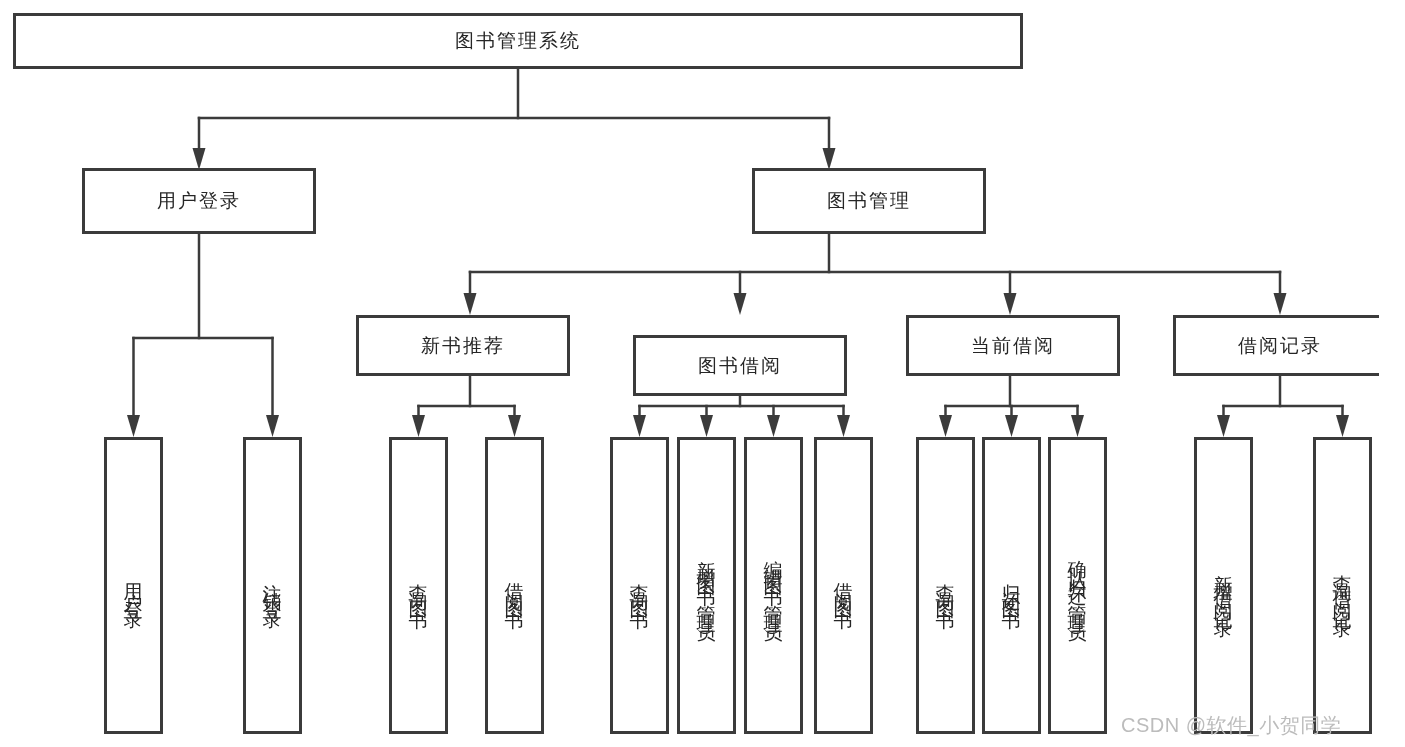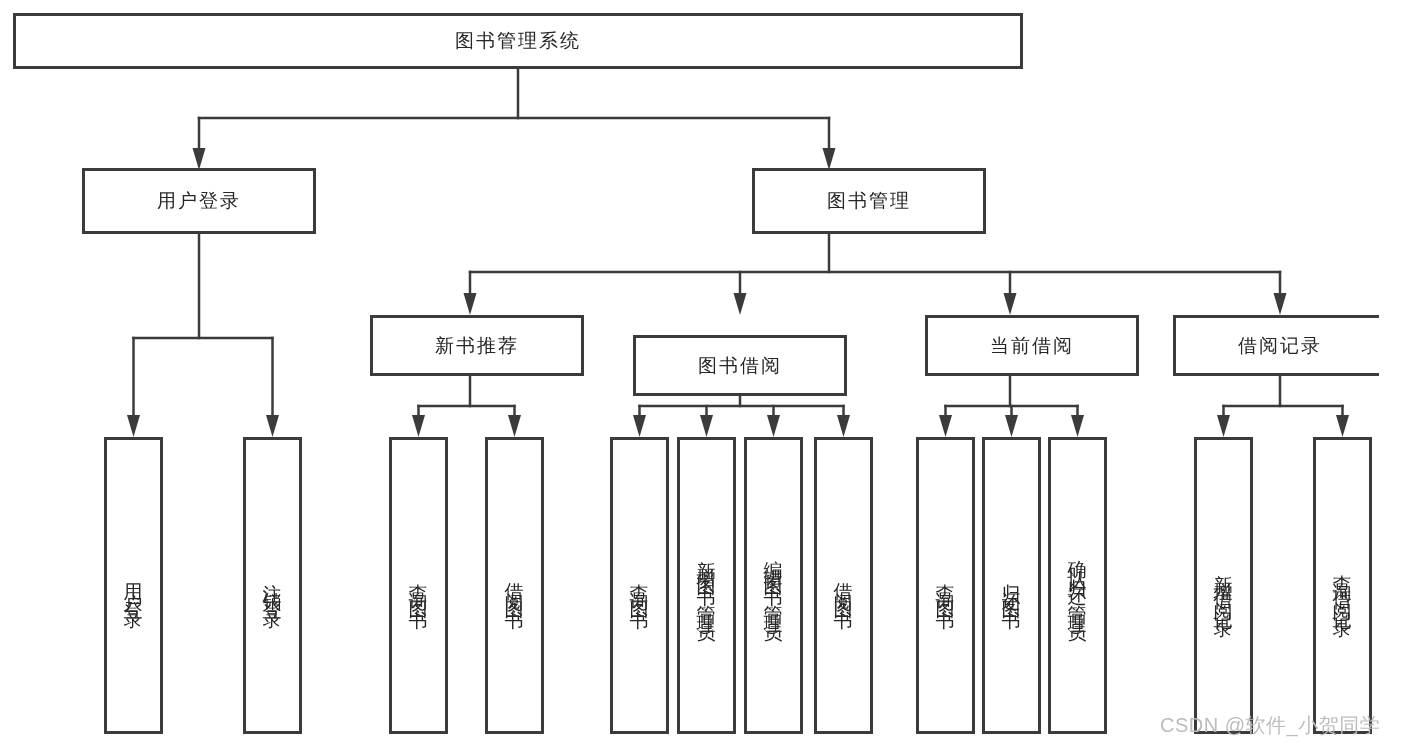--- a/index.html
+++ b/index.html
@@ -32,23 +32,23 @@
     font-size: 19px;
     letter-spacing: 2px;
     color: #262626;
     white-space: nowrap;
   }
   .box.root   { left: 13px;  top: 13px;  width: 1010px; height: 56px; }
   .box.lvl2   { top: 168px; height: 66px; width: 234px; }
   .box.lvl2.n-user { left: 82px; }
   .box.lvl2.n-book { left: 752px; }
   .box.lvl3   { top: 315px; height: 61px; width: 214px; }
-  .box.lvl3.p0 { left: 370px; font-family: Liberation Serif, serif; }
+  .box.lvl3.p0 { left: 356px; font-family: Liberation Serif, serif; }
   .box.lvl3.p1 { left: 633px; margin-top: 20px; }
-  .box.lvl3.p2 { left: 925px; }
+  .box.lvl3.p2 { left: 906px; }
   .box.lvl3.p3 { left: 1173px; text-align: right; }
   .box.leaf   { top: 437px; height: 297px; width: 59px; }
   .vtext {
     writing-mode: vertical-rl;
     font-size: 19px;
     letter-spacing: 9px;
     color: #262626;
     line-height: 1;
   }
   .leaf.x0  { left: 104px; }
@@ -59,21 +59,21 @@
   .leaf.x5  { left: 677px; }
   .leaf.x6  { left: 744px; }
   .leaf.x7  { left: 814px; }
   .leaf.x8  { left: 916px; }
   .leaf.x9  { left: 982px; }
   .leaf.x10 { left: 1048px; }
   .leaf.x11 { left: 1194px; }
   .leaf.x12 { left: 1313px; }
   #watermark {
     position: absolute;
-    left: 1160px;
+    left: 1121px;
     top: 712px;
     font-size: 20px;
     color: #bcbcbc;
     letter-spacing: 0.5px;
     white-space: nowrap;
     z-index: 10;
   }
 </style>
 </head>
 <body>

